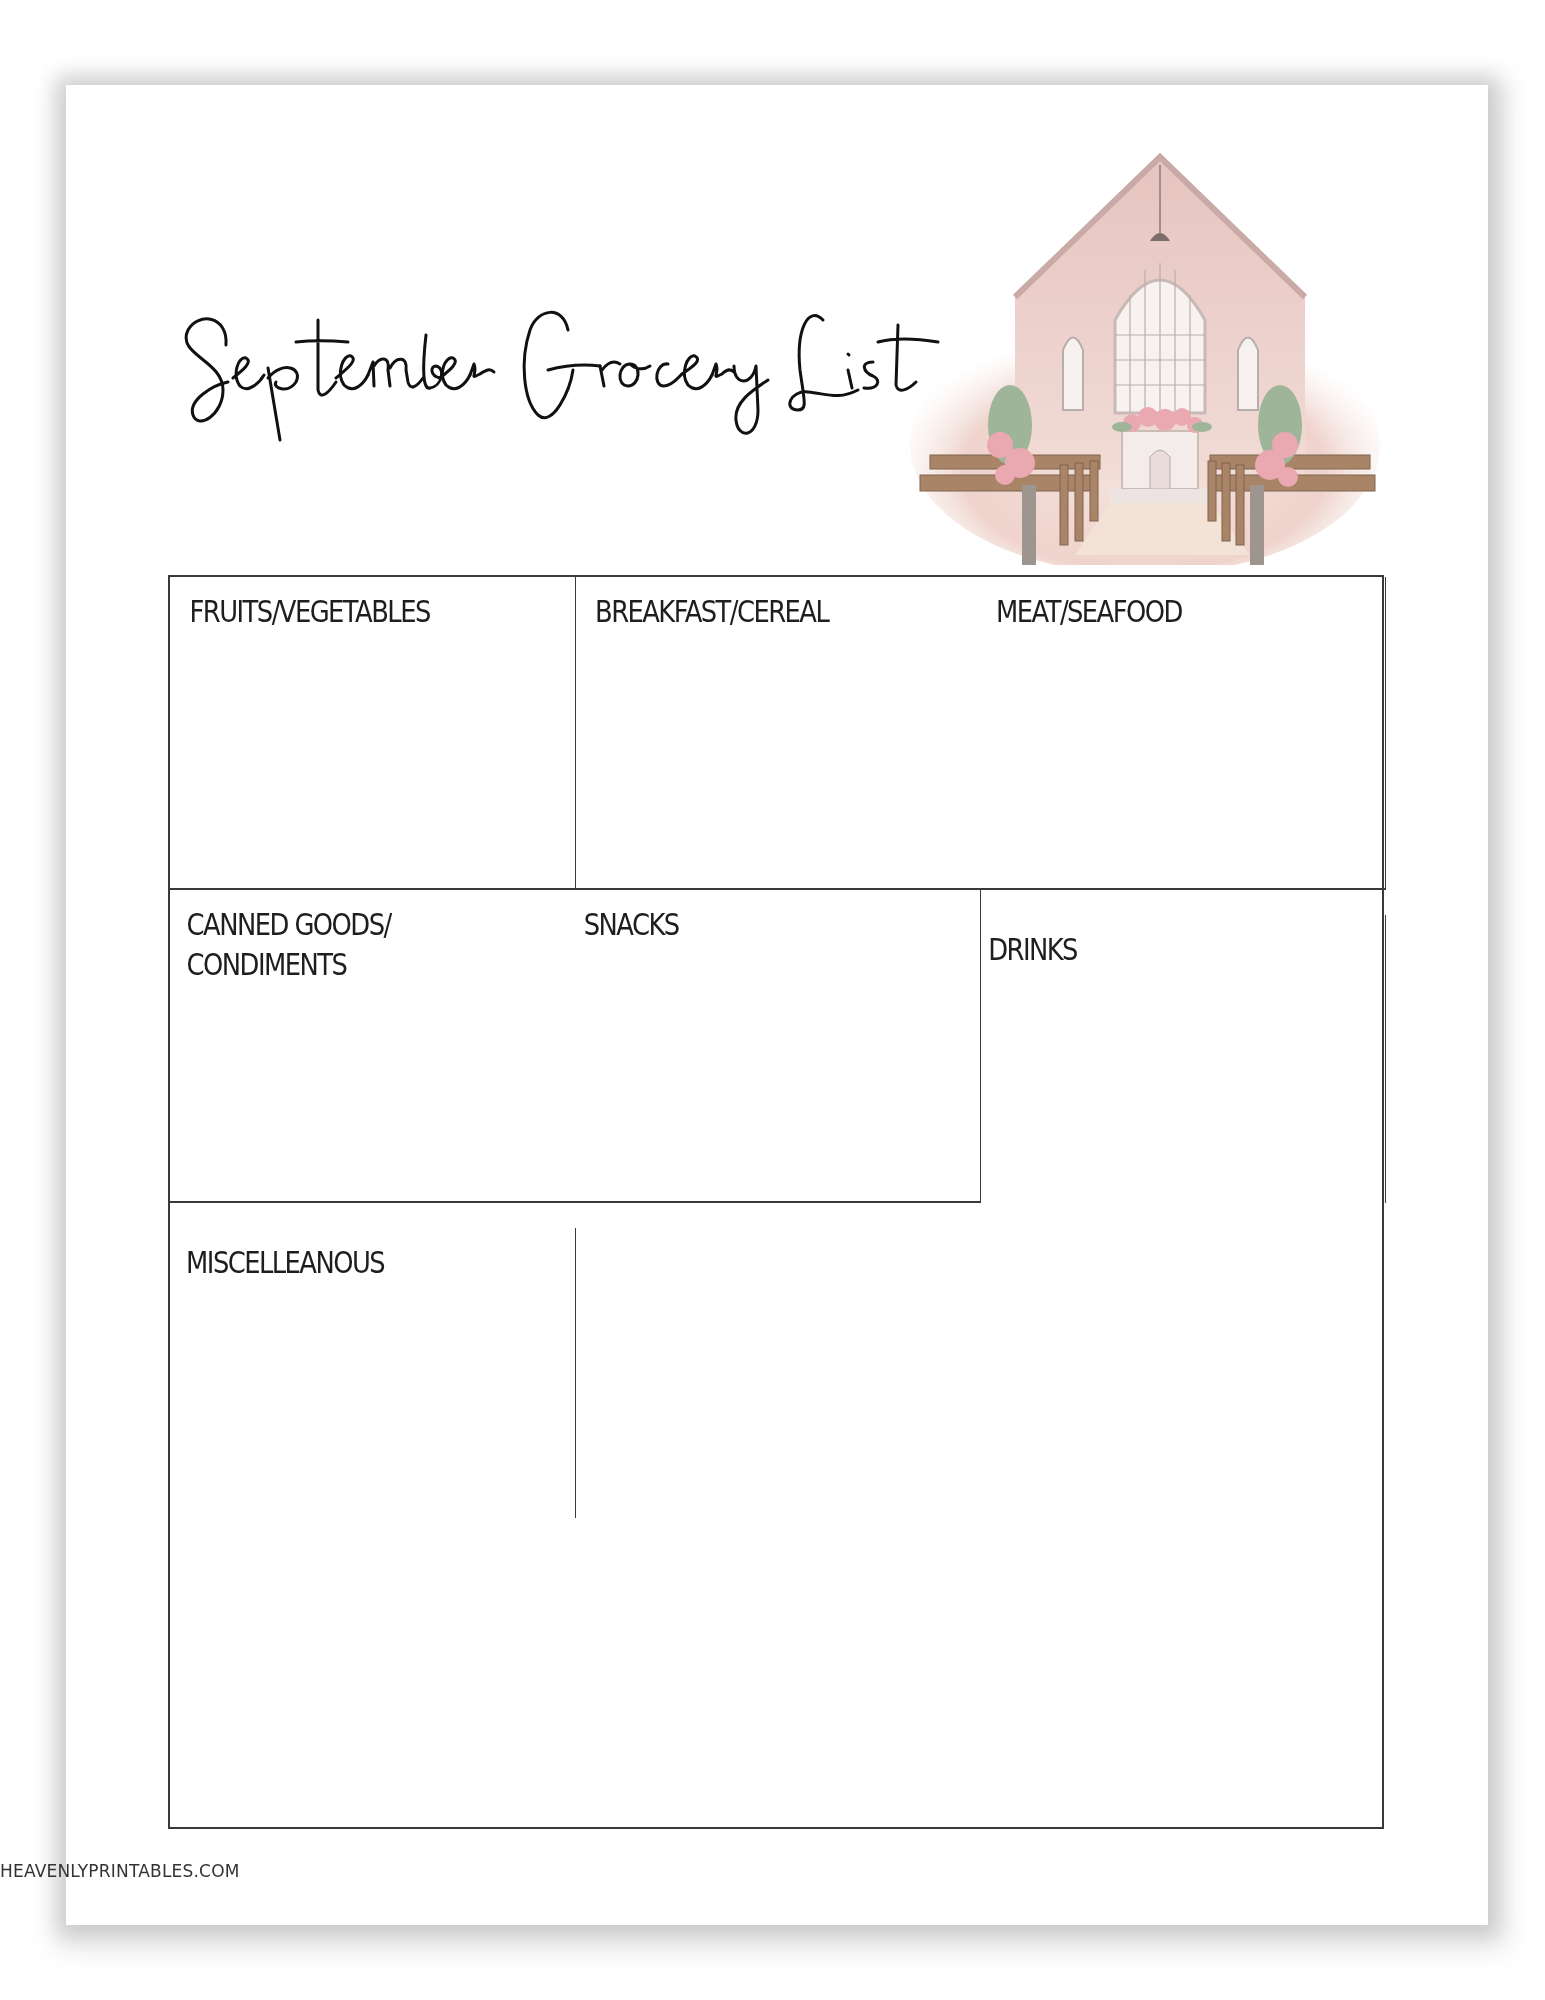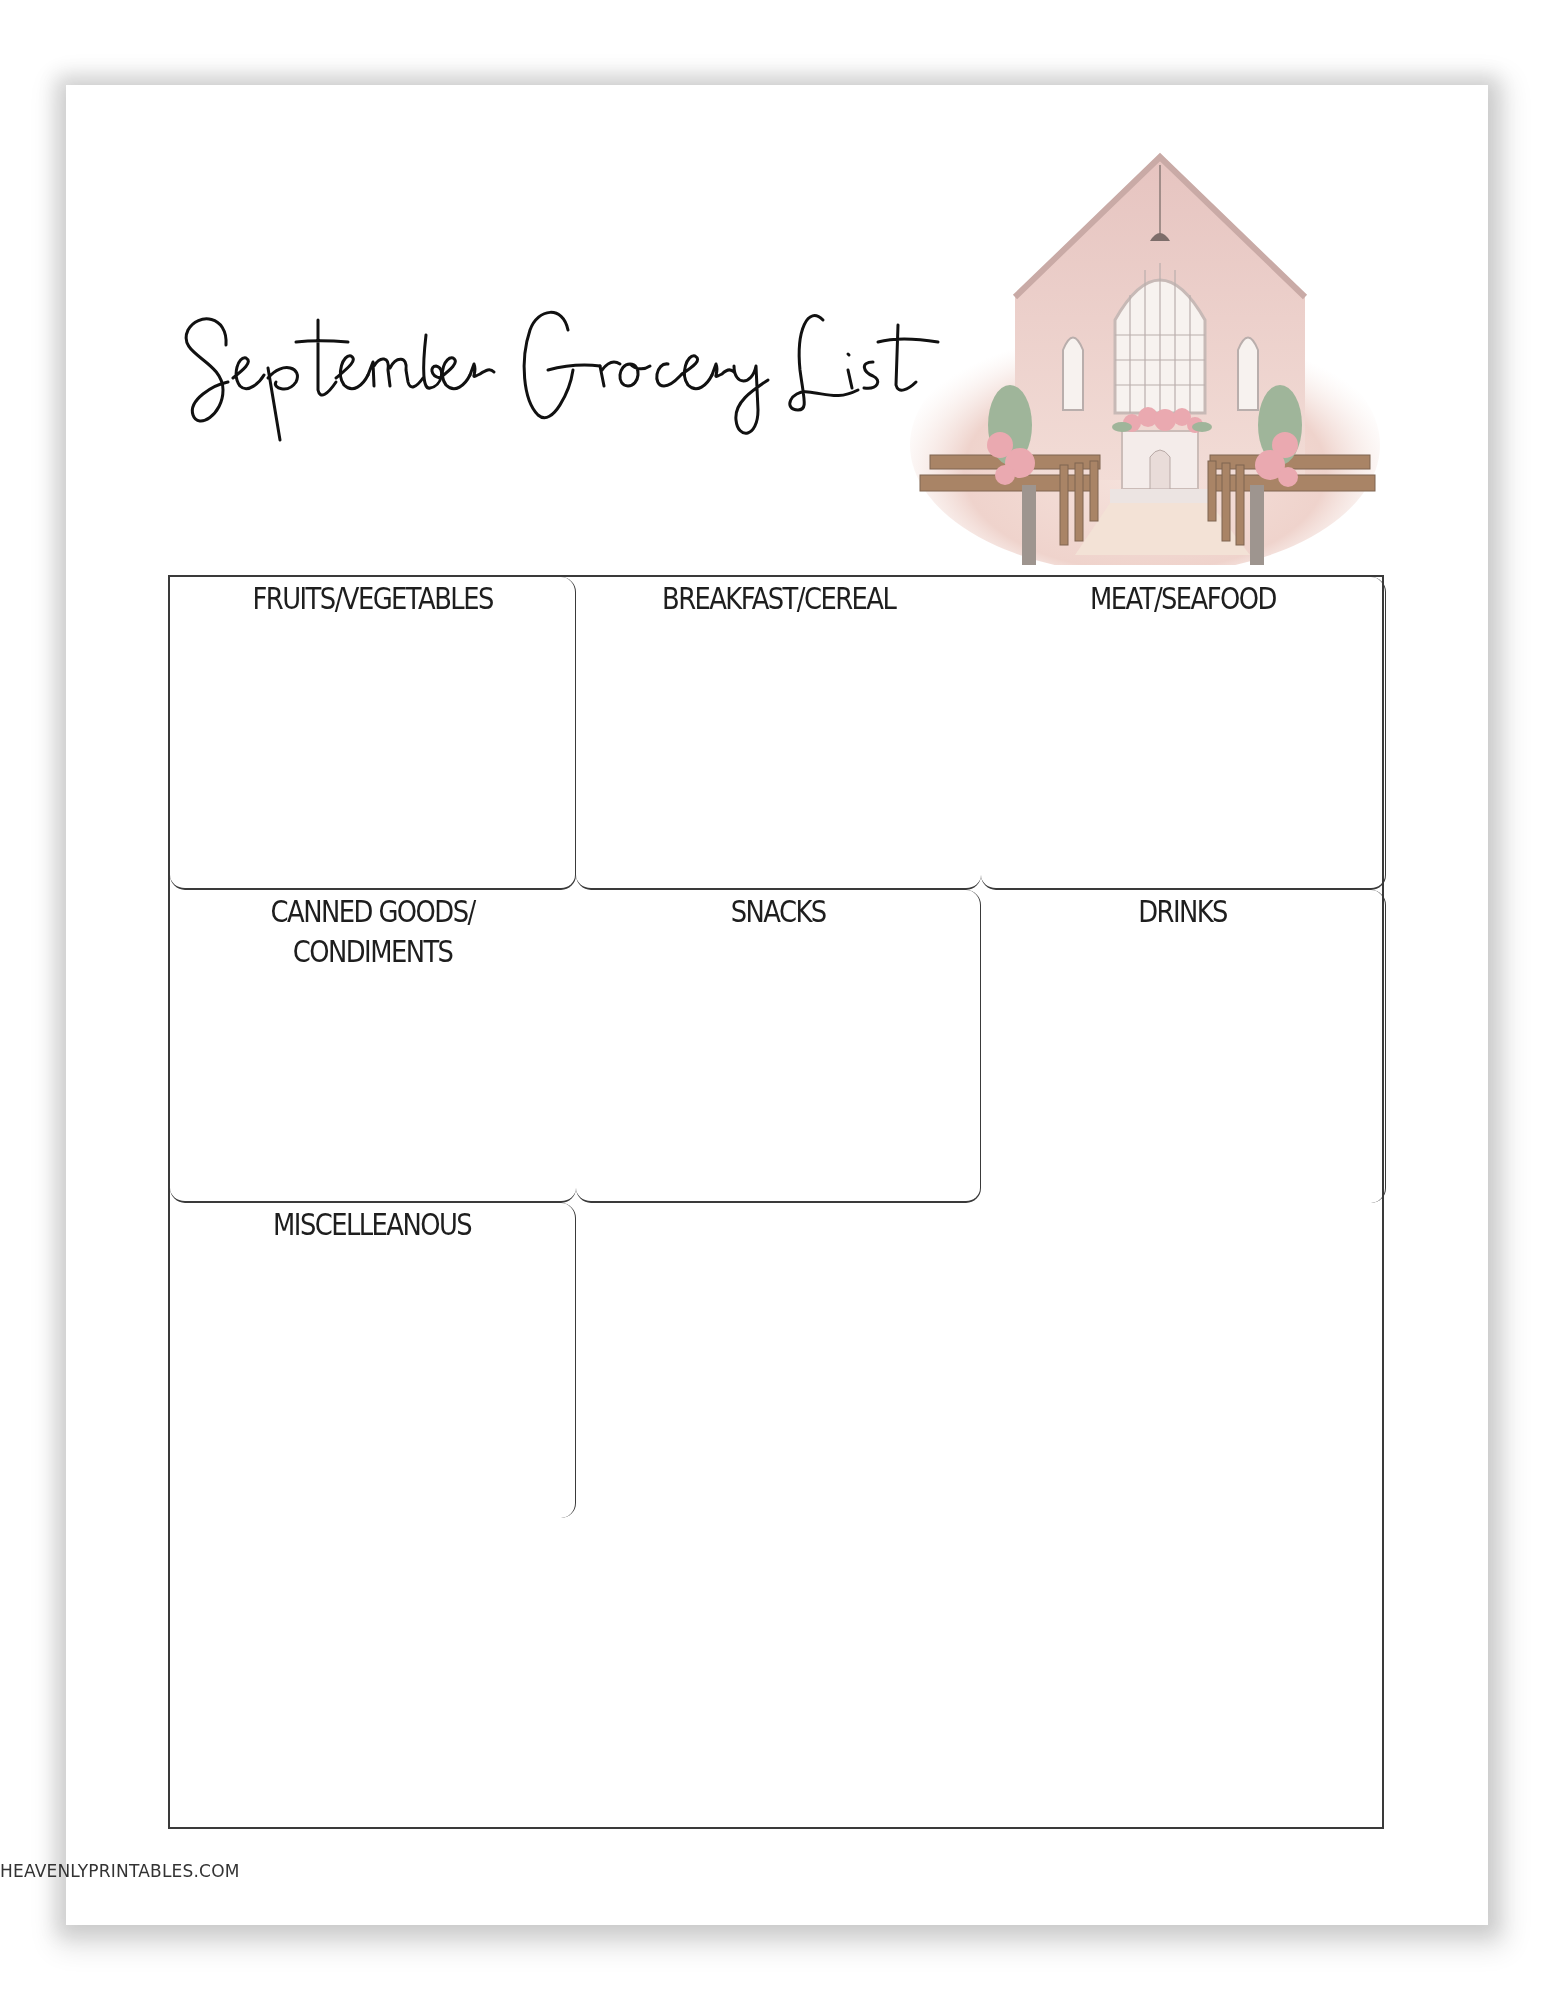--- a/index.html
+++ b/index.html
@@ -24,24 +24,24 @@
   }
   .grid {
     position:absolute; left:168px; top:575px; width:1216px; height:1254px;
     display:grid;
     grid-template-columns: 406px 405px 405px;
     grid-template-rows: 313px 313px 315px 313px;
     border:2px solid #3a3a3a; box-sizing:border-box;
   }
   .cell {
     border-right:1.5px solid #3a3a3a; border-bottom:2px solid #3a3a3a;
-    box-sizing:border-box; text-align:center; padding-top:2px;border-radius:15px;
+    box-sizing:border-box; padding-top:15px;
   }
   .cell.c3 { border-right:none; }
-  .cell.r4 { border-bottom:none; }
+  .cell.r4 { border-bottom:none;margin-top:25px; }
   .cell-label {
     font-family:"DejaVu Sans", sans-serif; font-size:30px; color:#1e1e1e;
     letter-spacing:-1.8px; transform:scaleX(0.86); display:inline-block; line-height:40px;
     white-space:pre-line; font-weight:normal;
   }
   .footer {
     position:absolute; left:0; width:1545px; top:1861px; 
     font-family:"DejaVu Sans", sans-serif; font-size:17px; color:#333; letter-spacing:0.2px;
   }
 </style>

